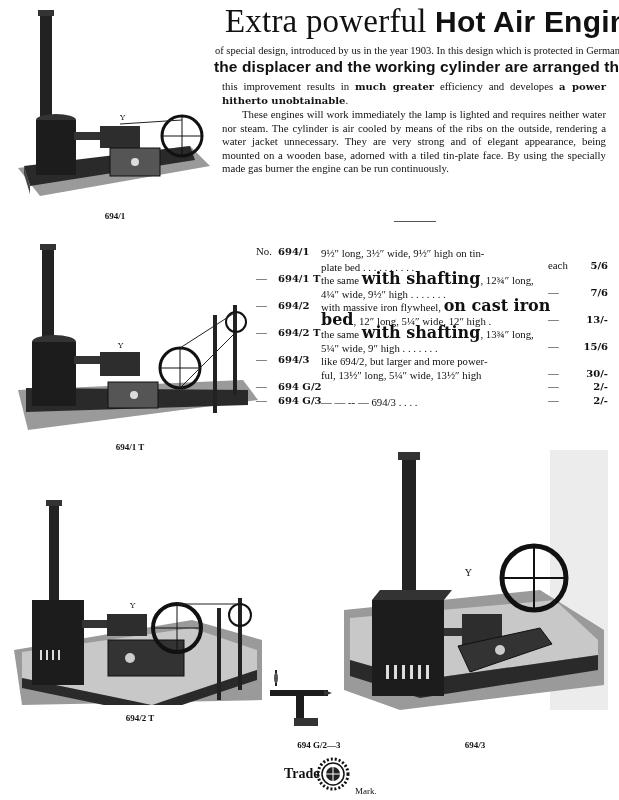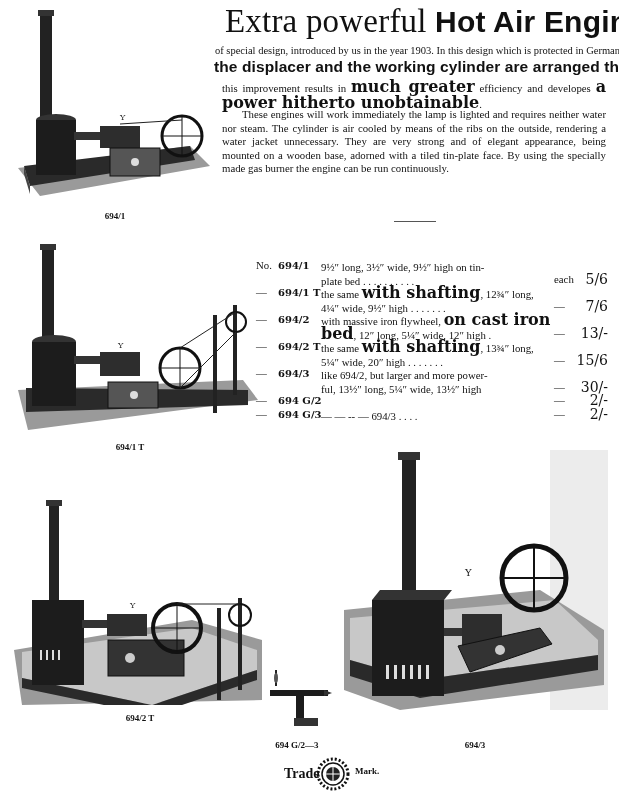--- a/index.html
+++ b/index.html
@@ -3,34 +3,34 @@
 <meta charset="utf-8">
 <style>
   html,body{margin:0;padding:0;background:#fff;}
   body{width:619px;height:800px;position:relative;overflow:hidden;font-family:"DejaVu Serif","Liberation Serif",serif;color:#111;}
   .abs{position:absolute;}
   .title{left:225px;top:2px;font-family:"Liberation Serif",serif;font-size:33px;line-height:38px;white-space:nowrap;letter-spacing:0.2px;}
   .title b{font-family:"Liberation Sans",sans-serif;font-weight:bold;font-size:30px;}
   .intro1{left:215px;top:45px;font-size:10.5px;white-space:nowrap;font-family:"Liberation Serif",serif;}
   .intro2{left:214px;top:58px;font-size:15.5px;font-weight:bold;white-space:nowrap;font-family:"Liberation Sans",sans-serif;letter-spacing:0.1px;}
   .para{left:222px;width:384px;font-size:10.8px;line-height:13.5px;text-align:justify;font-family:"Liberation Serif",serif;}
-  .para b{font-family:"DejaVu Serif",serif;font-size:16px;}
+  .para b{font-family:"DejaVu Serif",serif;font-size:10px;}
   .rule{left:394px;top:221px;width:42px;height:1px;background:#555;}
   .caption{font-size:9px;font-family:"Liberation Serif",serif;font-weight:bold;text-align:center;}
-  .pricelist{left:256px;top:245px;width:352px;font-family:"Liberation Serif",serif;font-size:10.8px;margin-top:14px;}
+  .pricelist{left:256px;top:245px;width:352px;font-family:"Liberation Serif",serif;font-size:10.8px;}
   .row{position:relative;height:13.5px;line-height:13.5px;white-space:nowrap;}
   .row .dash{position:absolute;left:0;width:22px;}
   .row .no{position:absolute;left:22px;font-weight:bold;font-family:"DejaVu Serif",serif;font-size:10px;}
   .row .desc{position:absolute;left:65px;}
   .row .desc b{font-family:"DejaVu Serif",serif;font-size:16px;}
-  .row .unit{position:absolute;left:298px;}
-  .row .price{position:absolute;right:0;font-weight:normal;font-family:"DejaVu Serif",serif;font-size:14px;}
+  .row .unit{position:absolute;left:292px;}
+  .row .price{position:absolute;right:0;font-weight:bold;font-family:"DejaVu Serif",serif;font-size:10px;}
   .illus{position:absolute;}
   .trade{left:284px;top:766px;font-size:14px;font-weight:bold;font-family:"Liberation Serif",serif;}
-  .mark{left:355px;top:766px;font-size:9px;font-weight:bold;font-family:"Liberation Serif",serif;}
+  .mark{left:355px;top:786px;font-size:9px;font-weight:normal;font-family:"Liberation Serif",serif;}
 </style>
 </head>
 <body>
 
 <div class="abs title"><span>Extra powerful </span><b>Hot Air Engines</b></div>
 <div class="abs intro1">of special design, introduced by us in the year 1903.  In this design which is protected in Germany</div>
 <div class="abs intro2">the displacer and the working cylinder are arranged the one inside the other,</div>
 
 <div class="abs para" style="top:80px;"><span>this improvement results in </span><b>much greater</b><span> efficiency and developes </span><b>a power hitherto unobtainable</b><span>.</span></div>
 <div class="abs para" style="top:108px;text-indent:20px;">These engines will work immediately the lamp is lighted and requires neither water nor steam. The cylinder is air cooled by means of the ribs on the outside, rendering a water jacket unnecessary. They are very strong and of elegant appearance, being mounted on a wooden base, adorned with a tiled tin-plate face. By using the specially made gas burner the engine can be run continuously.</div>
@@ -83,21 +83,21 @@
     <div class="row">
       <span class="dash">—</span>
       <span class="no">694/2 T</span>
       <span class="desc"><span>the same </span><b>with shafting</b><span>, 13¾″ long,</span></span>
       <span class="unit"></span>
       <span class="price"></span>
     </div>
     <div class="row">
       <span class="dash"></span>
       <span class="no"></span>
-      <span class="desc"><span>5¼″ wide, 20″ high  .  .  .  .  .  .  .</span><b></b><span></span></span>
+      <span class="desc"><span>5¼″ wide, 9″ high  .  .  .  .  .  .  .</span><b></b><span></span></span>
       <span class="unit">—</span>
       <span class="price">15/6</span>
     </div>
     <div class="row">
       <span class="dash">—</span>
       <span class="no">694/3</span>
       <span class="desc"><span>like 694/2, but larger and more power-</span><b></b><span></span></span>
       <span class="unit"></span>
       <span class="price"></span>
     </div>
@@ -195,21 +195,21 @@
 <div class="abs caption" style="left:115px;top:713px;width:50px;">694/2 T</div>
 
 <svg class="illus" style="left:268px;top:670px;" width="64" height="60" viewBox="0 0 64 60">
   <line x1="8" y1="0" x2="8" y2="16" stroke="#222" stroke-width="2"></line>
   <ellipse cx="8" cy="8" rx="2" ry="5" fill="#555"></ellipse>
   <rect x="2" y="20" width="58" height="6" fill="#1c1c1c"></rect>
   <polygon points="56,20 64,23 56,26" fill="#333"></polygon>
   <rect x="28" y="26" width="8" height="24" fill="#1c1c1c"></rect>
   <rect x="26" y="48" width="24" height="8" fill="#333"></rect>
 </svg>
-<div class="abs caption" style="left:264px;top:740px;width:66px;">694 G/2—3</div>
+<div class="abs caption" style="left:286px;top:740px;width:66px;">694 G/2—3</div>
 
 <svg class="illus" style="left:340px;top:450px;" width="268" height="260" viewBox="0 0 268 260">
   <rect x="210" y="0" width="58" height="260" fill="#ececec"></rect>
   <polygon points="4,160 200,140 264,180 264,235 60,260 4,240" fill="#9a9a9a"></polygon>
   <polygon points="10,168 215,150 258,190 258,205 80,230 10,210" fill="#c8c8c8"></polygon>
   <polygon points="10,210 80,230 258,205 258,220 80,248 10,226" fill="#2a2a2a"></polygon>
   <rect x="62" y="4" width="14" height="148" fill="#222"></rect>
   <rect x="58" y="2" width="22" height="8" fill="#333"></rect>
   <rect x="32" y="150" width="72" height="96" fill="#1c1c1c"></rect>
   <polygon points="32,150 104,150 112,140 40,140" fill="#333"></polygon>

